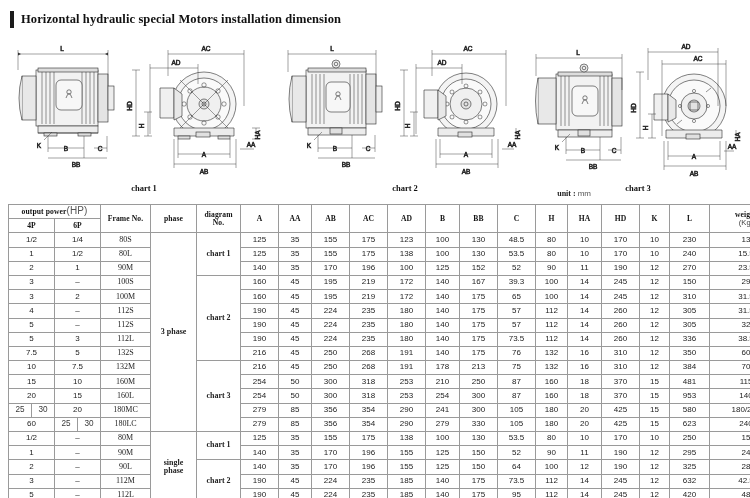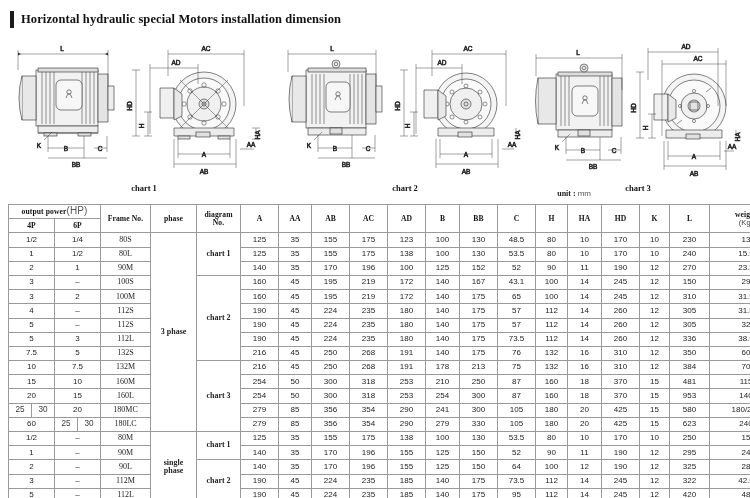--- a/index.html
+++ b/index.html
@@ -590,21 +590,21 @@
             <td class="val dash">–</td>
             <td class="frame">100S</td>
             <td class="span-lbl" rowspan="6">chart 2</td>
             <td class="val">160</td>
             <td class="val">45</td>
             <td class="val">195</td>
             <td class="val">219</td>
             <td class="val">172</td>
             <td class="val">140</td>
             <td class="val">167</td>
-            <td class="val">43.1</td>
+            <td class="val">39.3</td>
             <td class="val">100</td>
             <td class="val">14</td>
             <td class="val">245</td>
             <td class="val">12</td>
             <td class="val">150</td>
             <td class="val">29</td>
           </tr>
           <tr>
             <td class="val">3</td>
             <td class="val">2</td>
@@ -875,21 +875,21 @@
             <td class="val">224</td>
             <td class="val">235</td>
             <td class="val">185</td>
             <td class="val">140</td>
             <td class="val">175</td>
             <td class="val">73.5</td>
             <td class="val">112</td>
             <td class="val">14</td>
             <td class="val">245</td>
             <td class="val">12</td>
-            <td class="val">322</td>
+            <td class="val">632</td>
             <td class="val">42.5</td>
           </tr>
           <tr>
             <td class="val">5</td>
             <td class="val dash">–</td>
             <td class="frame">112L</td>
             <td class="val">190</td>
             <td class="val">45</td>
             <td class="val">224</td>
             <td class="val">235</td>

